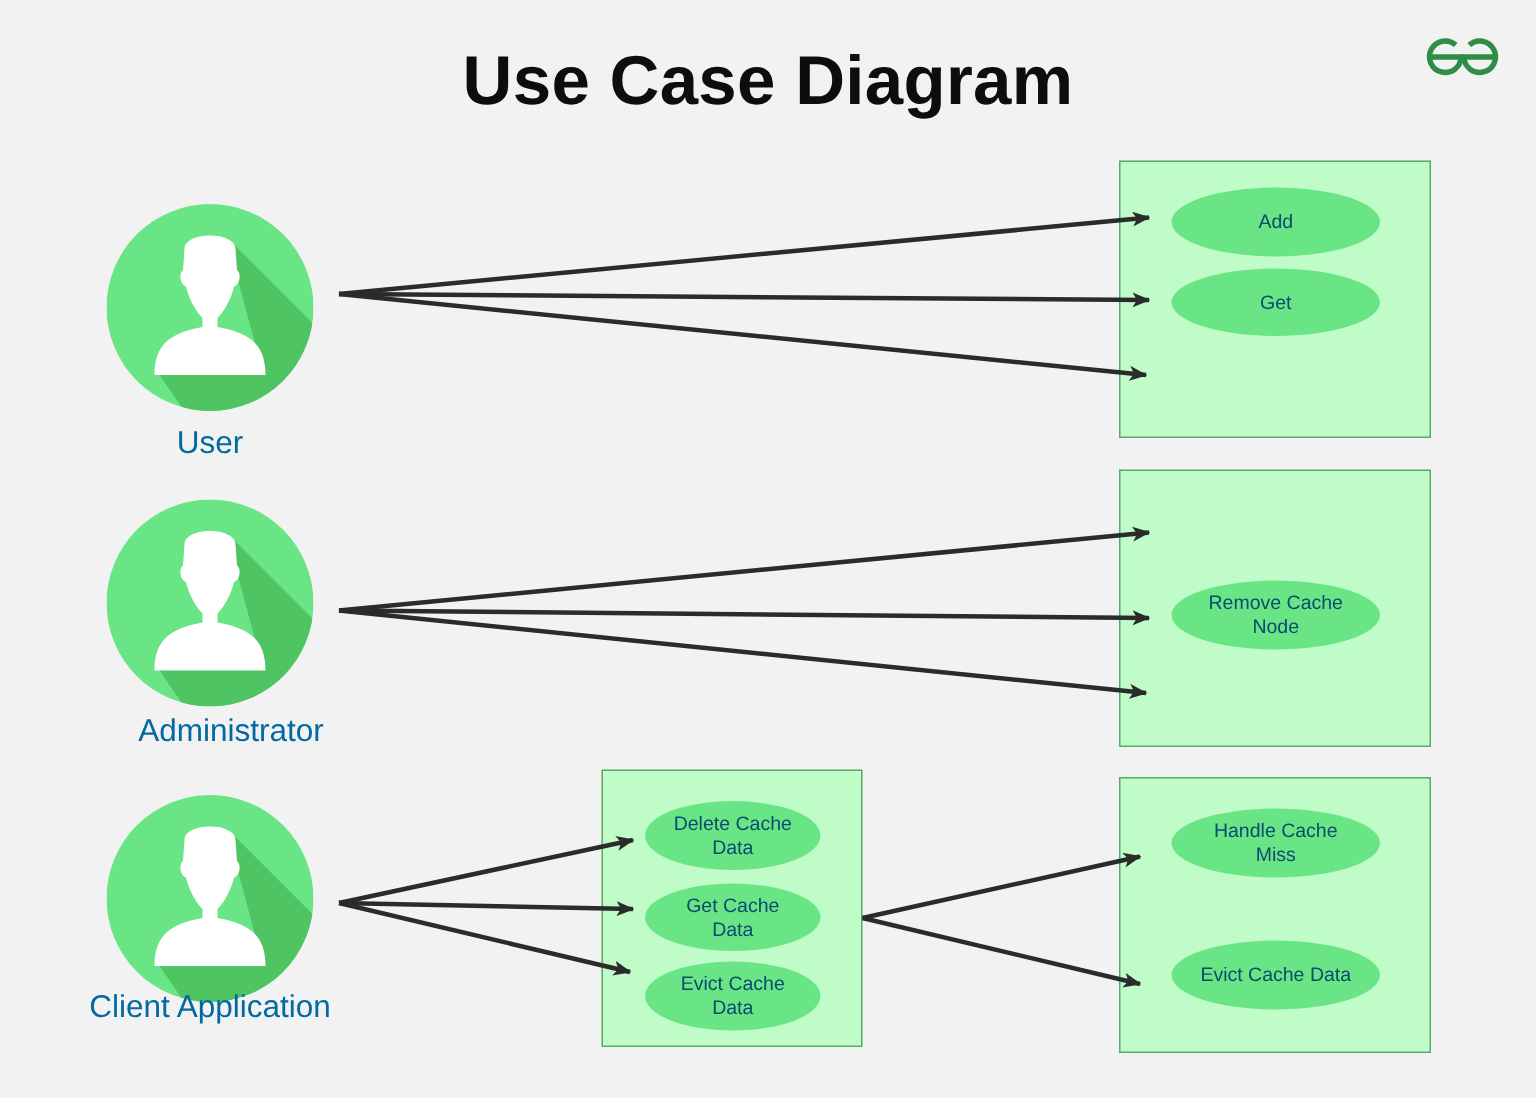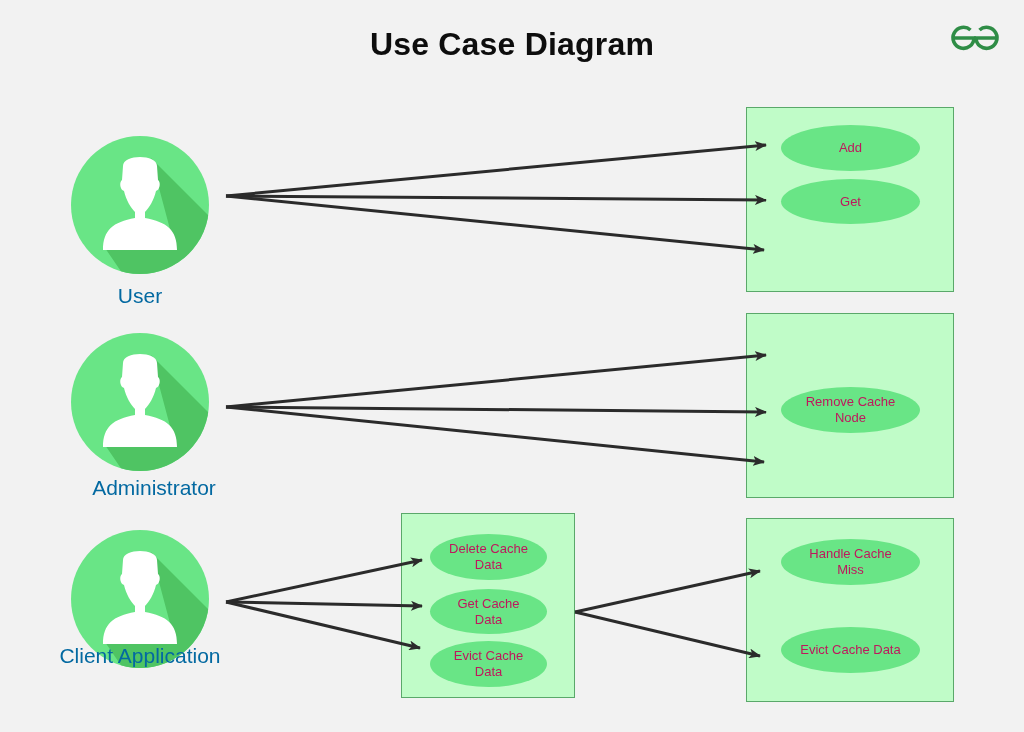--- a/index.html
+++ b/index.html
@@ -4,35 +4,35 @@
 <style>
   html, body { margin: 0; padding: 0; }
   body {
     width: 1024px; height: 732px; background: #f2f2f2;
     position: relative; overflow: hidden;
     font-family: "Liberation Sans", "DejaVu Sans", sans-serif;
     color: #111;
   }
   .title {
     position: absolute; left: 0; width: 1024px; top: 26px;
-    text-align: center; font-size: 32px; font-weight: bold; letter-spacing: 0.2px;
+    text-align: center; font-size: 46px; font-weight: bold; letter-spacing: 0.2px;
     color: #0d0d0d;
   }
   .logo { position: absolute; left: 948px; top: 24px; width: 54px; height: 28px; }
   .actor-circle { position: absolute; width: 138px; height: 138px; }
   .actor-label {
     position: absolute; width: 260px; text-align: center; font-size: 21px; color: #0369a1;
   }
   .system-box {
     position: absolute; background: #c0fcc8; border: 1.5px solid #5aa86a; box-sizing: border-box;
   }
   .usecase {
     position: absolute; background: #69e586; border-radius: 50%;
     display: flex; align-items: center; justify-content: center; text-align: center;
-    font-size: 13px; line-height: 16px; color: #be185d; box-sizing: border-box; padding: 0 6px;
+    font-size: 13px; line-height: 16px; color: #0c4a6e; box-sizing: border-box; padding: 0 6px;
     white-space: pre-line;
   }
   svg.arrows { position: absolute; left: 0; top: 0; width: 1024px; height: 732px; pointer-events: none; }
 </style>
 </head>
 <body>
 
 <div class="title">Use Case Diagram</div>
 
 <svg class="logo" viewBox="0 0 54 28">
@@ -74,21 +74,21 @@
   <svg class="actor-circle" style="left:71px;top:530px" viewBox="0 0 138 138">
     <defs>
         <clipPath id="c3">
           <circle cx="69" cy="69" r="69"></circle>
         </clipPath>
       </defs>
     <circle cx="69" cy="69" r="69" fill="#69e586"></circle>
     <polygon clip-path="url(#c3)" points="80,22 150,92 150,150 60,150 34,112 104,112" fill="#4fc463"></polygon>
     <path fill="#fff" d="M52,30 C52,18 86,18 86,30 L87,44 C90,46 89,54 85,55 C83,64 78,72 74,76 L74,82 C96,86 106,94 106,114 L32,114 C32,94 42,86 64,82 L64,76 C60,72 55,64 53,55 C49,54 48,46 51,44 Z"></path>
   </svg>
-  <div class="actor-label" style="left:10px;top:644px">Client Application</div>
+  <div class="actor-label" style="left:10px;top:660px">Client Application</div>
 </div>
 
 <div class="system-box" style="left:746px;top:107px;width:208px;height:185px">
   <div class="usecase" style="left:34px;top:17px;width:139px;height:46px">Add</div>
   <div class="usecase" style="left:34px;top:71px;width:139px;height:45px">Get</div>
 </div>
 
 <div class="system-box" style="left:746px;top:313px;width:208px;height:185px">
   <div class="usecase" style="left:34px;top:73px;width:139px;height:46px">Remove Cache
 Node</div>

